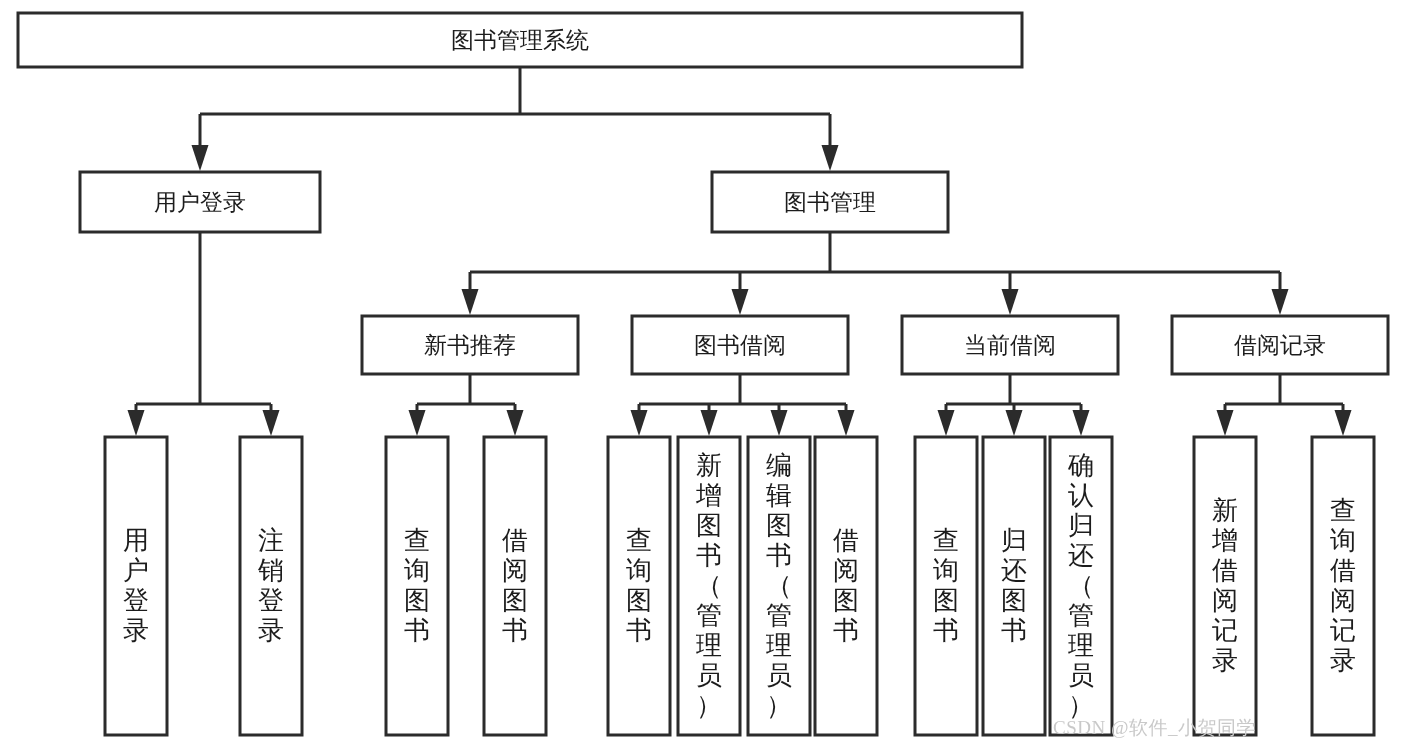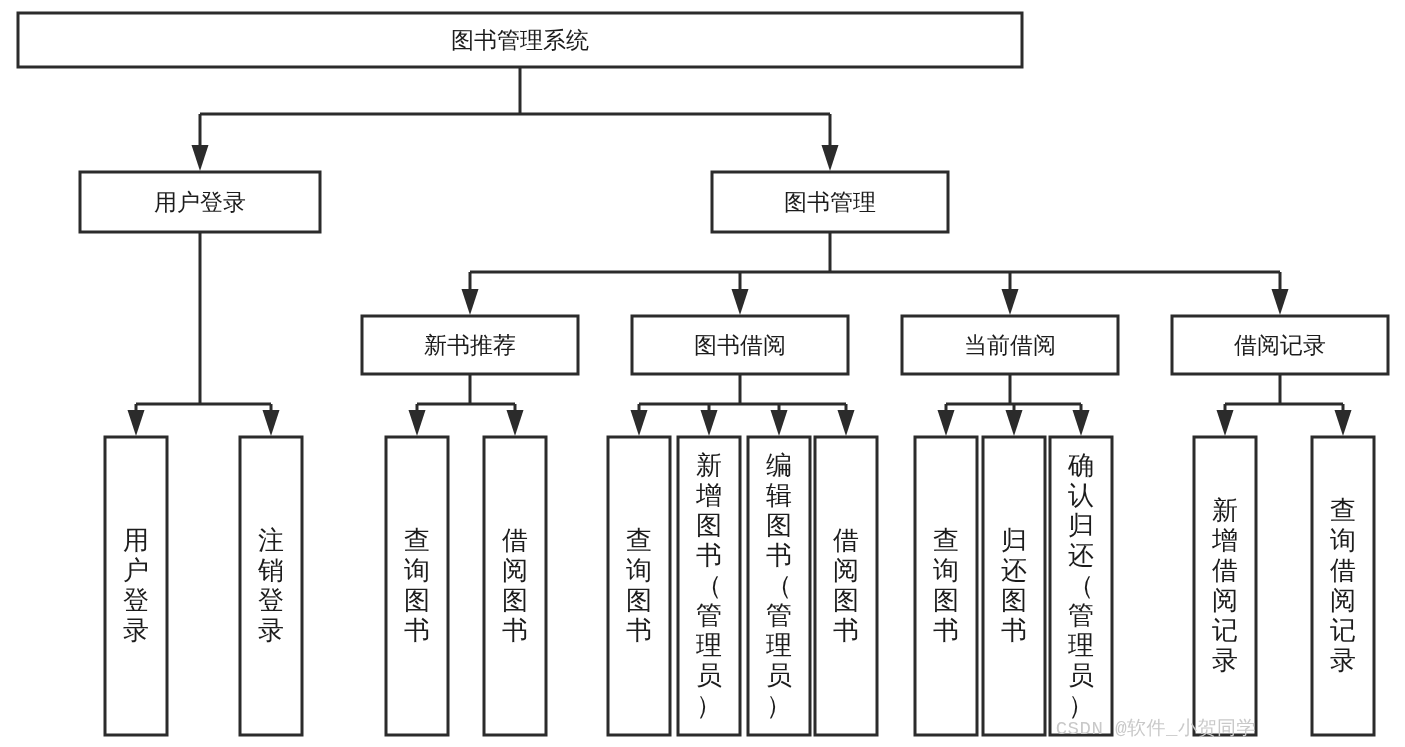--- a/index.html
+++ b/index.html
@@ -55,21 +55,21 @@
     font-family: "DejaVu Sans", "Liberation Sans", sans-serif;
     font-size: 26px;
     text-anchor: middle;
   }
   .watermark-text {
     position: absolute;
     right: 16px;
     bottom: 6px;
     color: #c9c9c9;
     font-size: 19px;
-    font-family: Liberation Mono, monospace;
+    font-family: Liberation Serif, serif;
     white-space: nowrap;
     letter-spacing: 0.5px;
     user-select: none;
   }
 </style>
 </head>
 <body>
 
 <div id="diagram-root">
 

